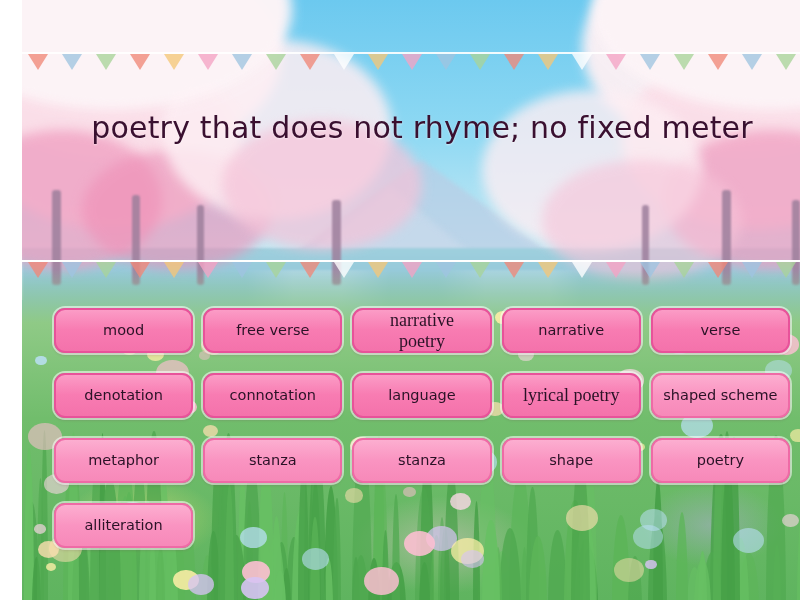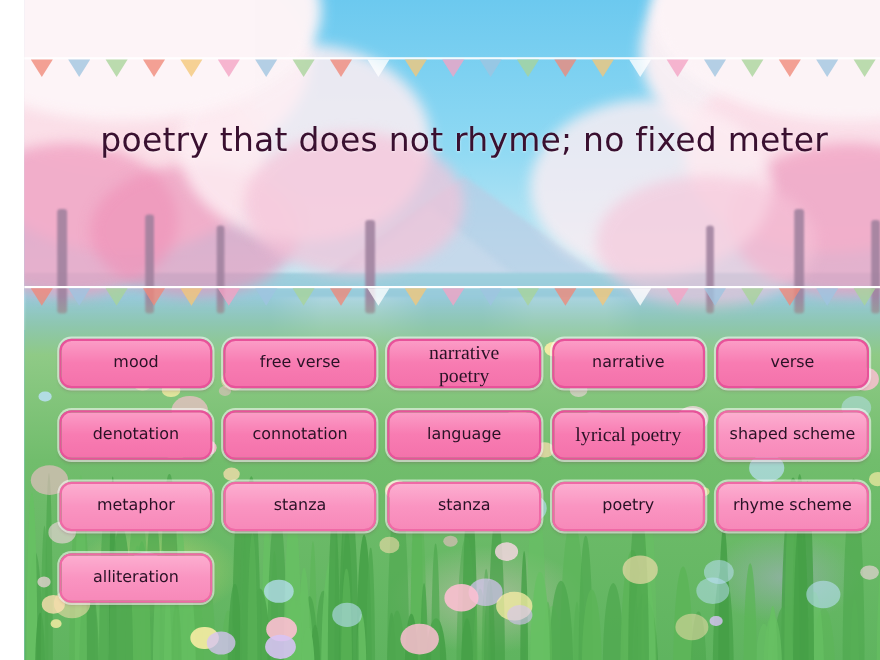--- a/index.html
+++ b/index.html
@@ -430,18 +430,18 @@
       <div class="tile">narrative</div>
       <div class="tile">verse</div>
       <div class="tile">denotation</div>
       <div class="tile">connotation</div>
       <div class="tile">language</div>
       <div class="tile small">lyrical poetry</div>
       <div class="tile light">shaped scheme</div>
       <div class="tile light">metaphor</div>
       <div class="tile light">stanza</div>
       <div class="tile light">stanza</div>
+      <div class="tile light">shape</div>
       <div class="tile light">poetry</div>
-      <div class="tile light">rhyme scheme</div>
       <div class="tile light">alliteration</div>
     </div>
 
 </div>
 
 </body></html>

